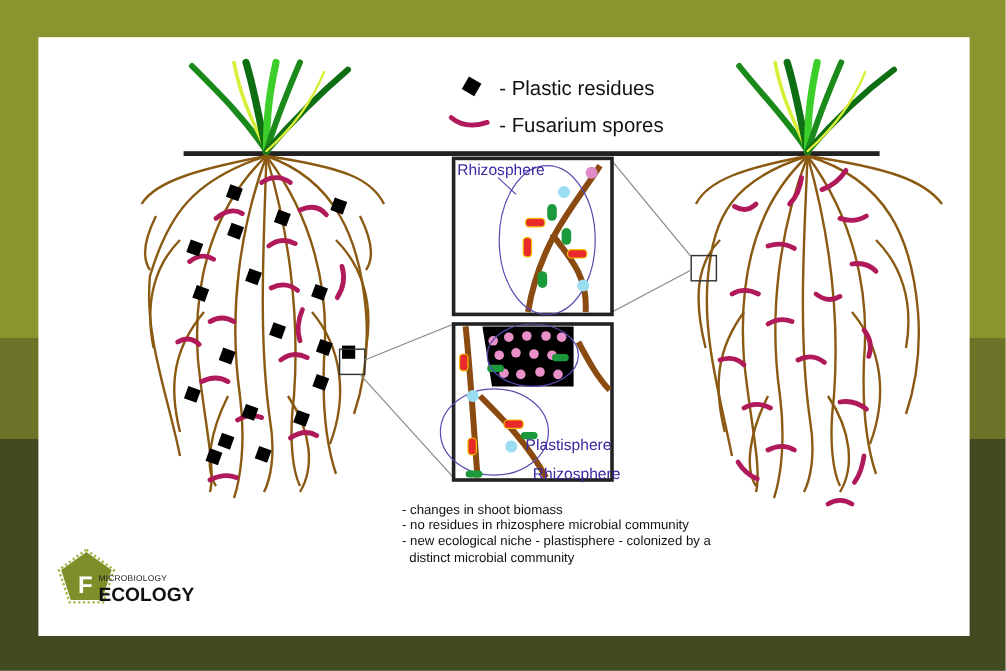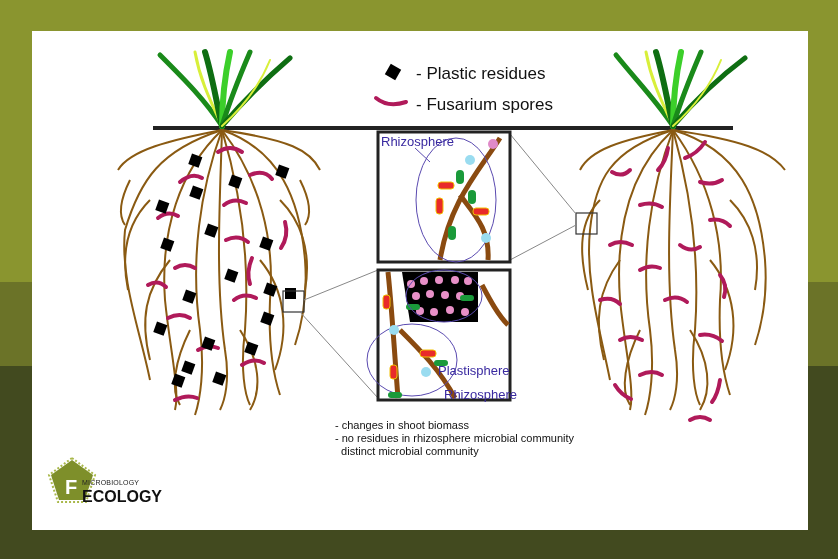--- a/index.html
+++ b/index.html
@@ -214,17 +214,18 @@
 <div class="legend-text" style="left:416px;top:64px;">- Plastic residues</div>
 <div class="legend-text" style="left:416px;top:95px;">- Fusarium spores</div>
 
 <div class="lbl" style="left:381px;top:134px;">Rhizosphere</div>
 <div class="lbl" style="left:438px;top:324px;margin-top:39px;">Plastisphere</div>
 <div class="lbl" style="left:444px;top:387px;">Rhizosphere</div>
 
 <ul class="bullets">
   <li>- changes in shoot biomass</li>
   <li>- no residues in rhizosphere microbial community</li>
+  <li>- new ecological niche - plastisphere - colonized by a</li>
   <li>  distinct microbial community</li>
 </ul>
 
 <div class="logo-text1">MICROBIOLOGY</div>
 <div class="logo-text2">ECOLOGY</div>
 
 </body></html>

